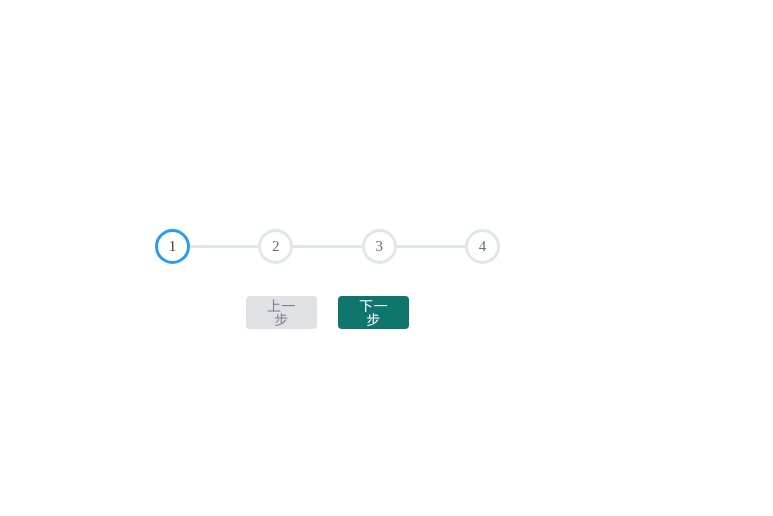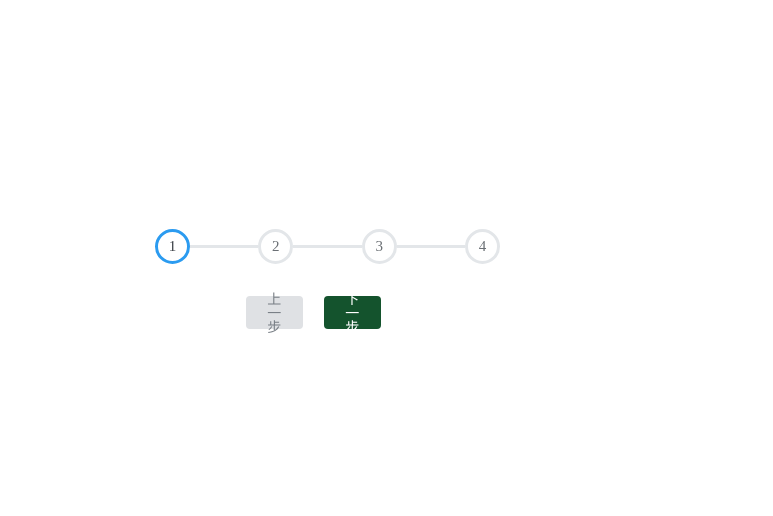--- a/index.html
+++ b/index.html
@@ -80,42 +80,42 @@
     position: absolute;
     left: 246px;
     top: 296px;
     display: flex;
     align-items: center;
     gap: 21px;
   }
 
   .btn {
     box-sizing: border-box;
-    width: 57px;
+    width: 71px;
     height: 33px;
     border: none;
     border-radius: 4px;
     padding: 16px;
     font-size: 14px;
     line-height: 1;
     font-family: "Liberation Sans", "DejaVu Sans", sans-serif;
     display: inline-flex;
     align-items: center;
     justify-content: center;
     letter-spacing: 0.5px;
   }
 
   .btn-default {
     background: #dfe1e4;
     color: #7a8087;
     cursor: not-allowed;
   }
 
   .btn-primary {
-    background: #14532d;
+    background: #0f766e;
     color: #ffffff;
     cursor: pointer;
   }
 </style>
 </head>
 <body>
 
 <div id="app-root">
 
   <div class="steps">

